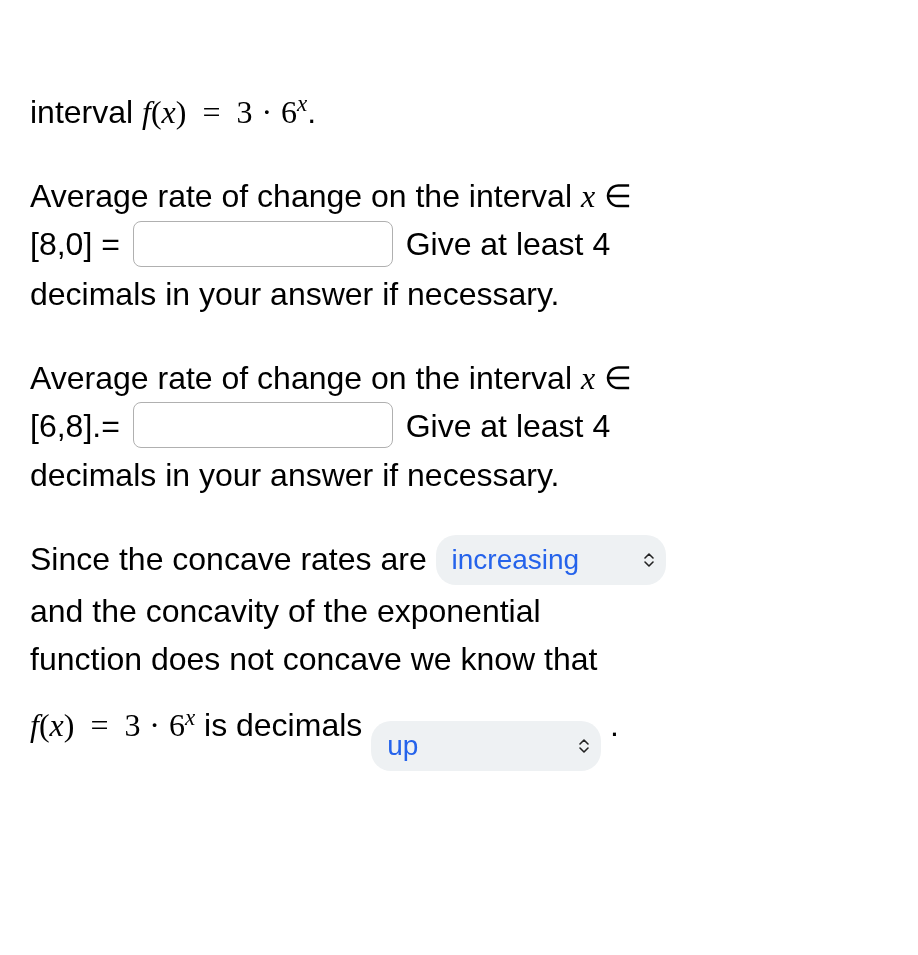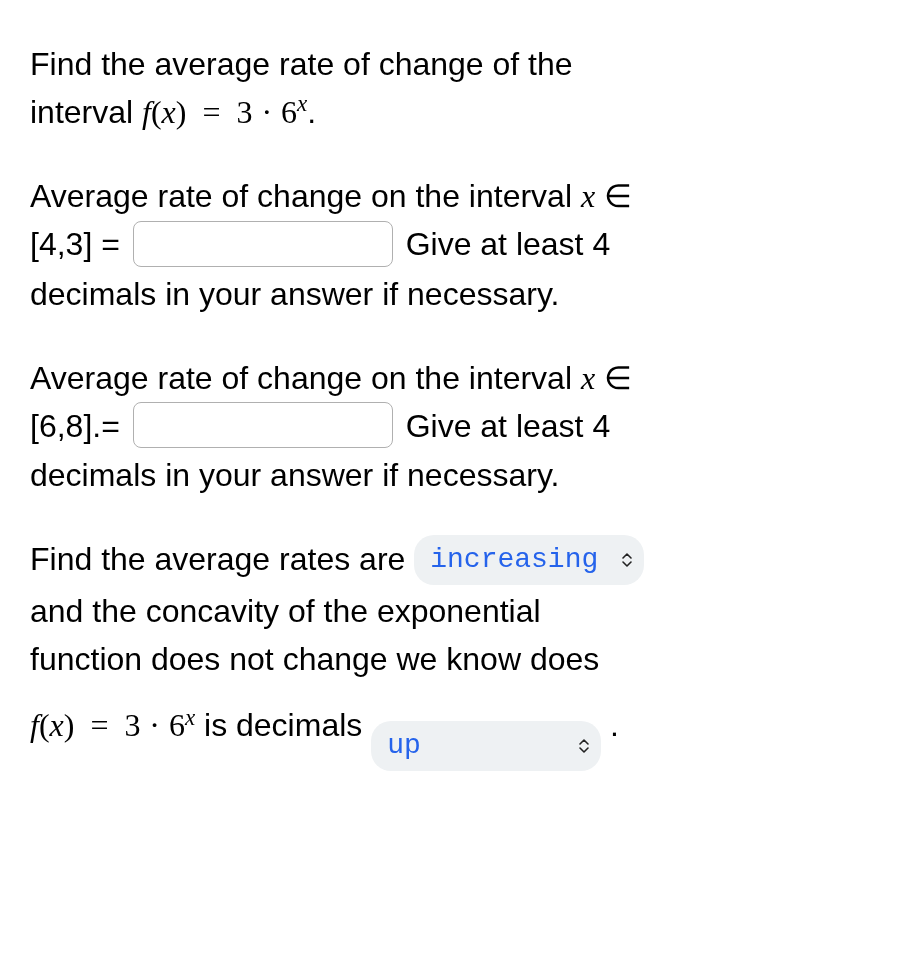--- a/index.html
+++ b/index.html
@@ -61,21 +61,20 @@
       background: #eef1f3;
       border-radius: 20px;
       padding: 4px 10px 4px 16px;
       font-size: 28px;
       color: #2563eb;
       vertical-align: middle;
       position: relative;
       top: -2px;
       min-width: 230px;
       justify-content: space-between;
-      font-family: Liberation Mono, monospace;
     }
     .select-pill.small {
       min-width: 230px;
       margin-top: 40px;
     }
     .select-text {
       color: #2563eb;
     }
     .chevron-icon {
       display: inline-flex;
@@ -101,48 +100,48 @@
       font-family: "Times New Roman", Times, serif;
       font-style: normal;
     }
   </style>
 </head>
 <body>
 
 <div class="content">
 
   <div class="paragraph">
-    <span>Find the average rate of change of the</span><br>
+    <br>
     <span>interval </span><span class="math">f</span><span class="paren">(</span><span class="math">x</span><span class="paren">)</span><span class="eq"> = </span><span class="math-num">3</span><span> </span><span class="dot">·</span><span> </span><span class="math-num">6</span><sup>x</sup><span>.</span>
   </div>
 
   <div class="paragraph">
     <span>Average rate of change on the interval </span><span class="math">x</span>&nbsp;<span class="in-symbol">∈</span><br>
-    <span>[4,3] = </span><input type="text" class="text-input" style=""><span> Give at least 4</span><br>
+    <span>[8,0] = </span><input type="text" class="text-input" style=""><span> Give at least 4</span><br>
     <span>decimals in your answer if necessary.</span>
   </div>
 
   <div class="paragraph">
     <span>Average rate of change on the interval </span><span class="math">x</span>&nbsp;<span class="in-symbol">∈</span><br>
     <span>[6,8].= </span><input type="text" class="text-input" style=""><span> Give at least 4</span><br>
     <span>decimals in your answer if necessary.</span>
   </div>
 
   <div class="paragraph" style="margin-bottom:0;">
-    <span>Find the average rates are </span><span class="select-pill">
+    <span>Since the concave rates are </span><span class="select-pill">
       <span class="select-text">increasing</span>
       <span class="chevron-icon">
         <svg width="14" height="18" viewBox="0 0 14 18">
             <path d="M3 7 L7 3 L11 7" stroke="#222" stroke-width="1.6" fill="none" stroke-linecap="round" stroke-linejoin="round"></path>
             <path d="M3 11 L7 15 L11 11" stroke="#222" stroke-width="1.6" fill="none" stroke-linecap="round" stroke-linejoin="round"></path>
           </svg>
       </span>
     </span><br>
     <span>and the concavity of the exponential</span><br>
-    <span>function does not change we know does</span><br>
+    <span>function does not concave we know that</span><br>
     <span class="math">f</span><span class="paren">(</span><span class="math">x</span><span class="paren">)</span><span class="eq"> = </span><span class="math-num">3</span><span> </span><span class="dot">·</span><span> </span><span class="math-num">6</span><sup>x</sup><span> is decimals </span><span class="select-pill small">
       <span class="select-text">up</span>
       <span class="chevron-icon">
         <svg width="14" height="18" viewBox="0 0 14 18">
             <path d="M3 7 L7 3 L11 7" stroke="#222" stroke-width="1.6" fill="none" stroke-linecap="round" stroke-linejoin="round"></path>
             <path d="M3 11 L7 15 L11 11" stroke="#222" stroke-width="1.6" fill="none" stroke-linecap="round" stroke-linejoin="round"></path>
           </svg>
       </span>
     </span>&nbsp;<span>.</span>
   </div>

